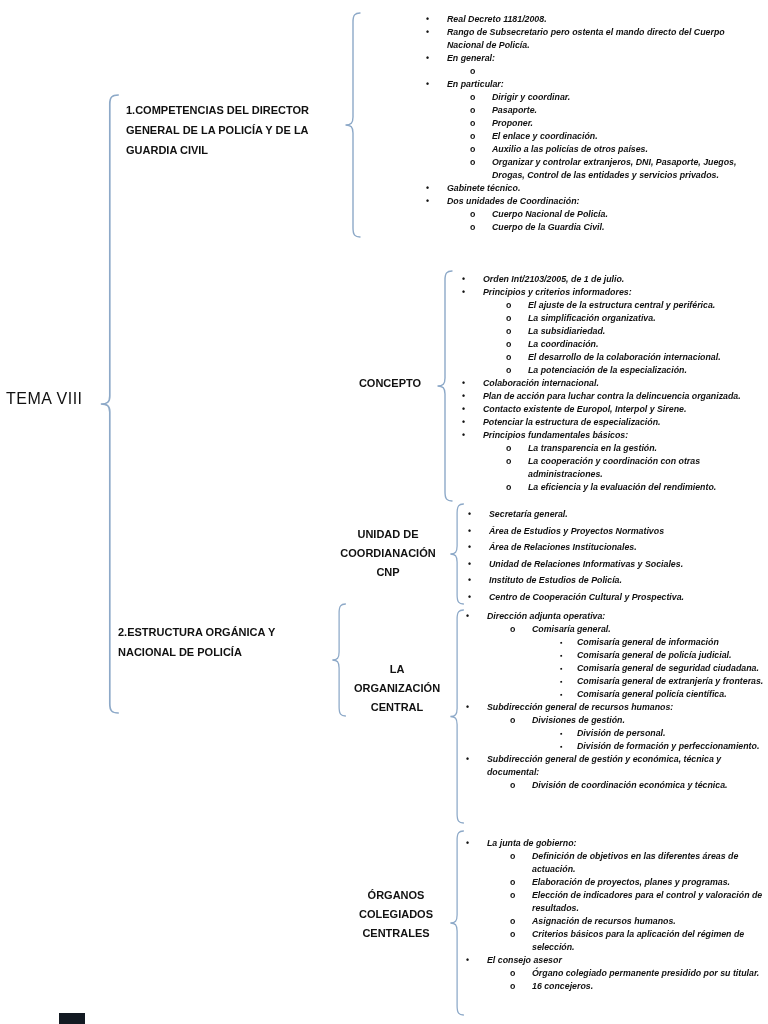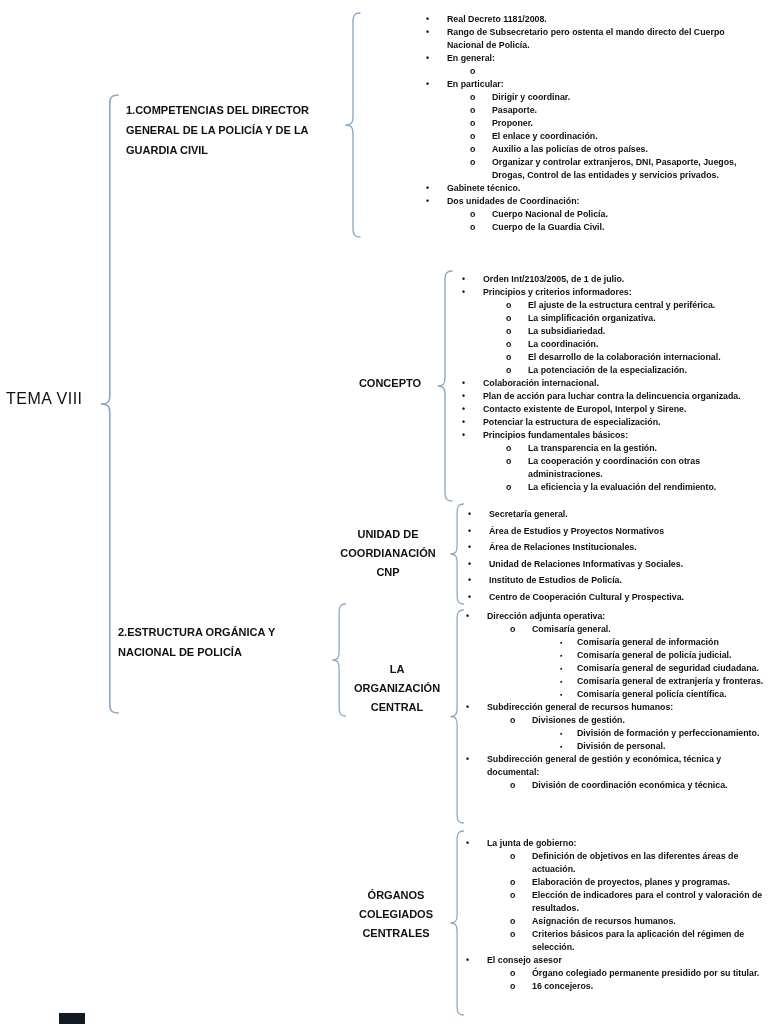--- a/index.html
+++ b/index.html
@@ -16,21 +16,21 @@
     position:absolute;font-weight:700;font-size:11px;line-height:20px;
   }
   .sub-topic{
     position:absolute;text-align:center;font-weight:700;font-size:11px;line-height:19px;
   }
   .outline{
     position:absolute;font-size:8.8px;font-weight:700;line-height:13px;
   }
   .li{display:flex;align-items:flex-start;}
   .li .marker{flex:0 0 21px;}
-  .li .txt{flex:1 1 auto;}
+  .li .txt{flex:1 1 auto;font-style:italic;}
   .lvl2{padding-left:44px;}
   .lvl2 .marker{flex:0 0 22px;}
   .lvl3{padding-left:94px;}
   .lvl3 .marker{flex:0 0 17px;font-size:7px;line-height:13px;}
   .gap .li{margin-bottom:3.5px;}
   svg.brace{position:absolute;overflow:visible;}
   svg.brace path{fill:none;stroke-width:1.4;stroke-linecap:round;}
   .footer-bar{position:absolute;left:59px;top:1013px;width:26px;height:11px;background:#131a22;}
 </style>
 </head>
@@ -281,26 +281,26 @@
       <div class="li lvl1">
         <span class="marker">•</span>
         <span class="txt">Subdirección general de recursos humanos:</span>
       </div>
       <div class="li lvl2">
         <span class="marker">o</span>
         <span class="txt">Divisiones de gestión.</span>
       </div>
       <div class="li lvl3">
         <span class="marker">▪</span>
+        <span class="txt">División de personal.</span>
+      </div>
+      <div class="li lvl3">
+        <span class="marker">▪</span>
         <span class="txt">División de formación y perfeccionamiento.</span>
       </div>
-      <div class="li lvl3">
-        <span class="marker">▪</span>
-        <span class="txt">División de personal.</span>
-      </div>
       <div class="li lvl1">
         <span class="marker">•</span>
         <span class="txt">Subdirección general de gestión y económica, técnica y documental:</span>
       </div>
       <div class="li lvl2">
         <span class="marker">o</span>
         <span class="txt">División de coordinación económica y técnica.</span>
       </div>
     </div>
   <div class="outline" style="left:466px;top:837px;width:298px">

